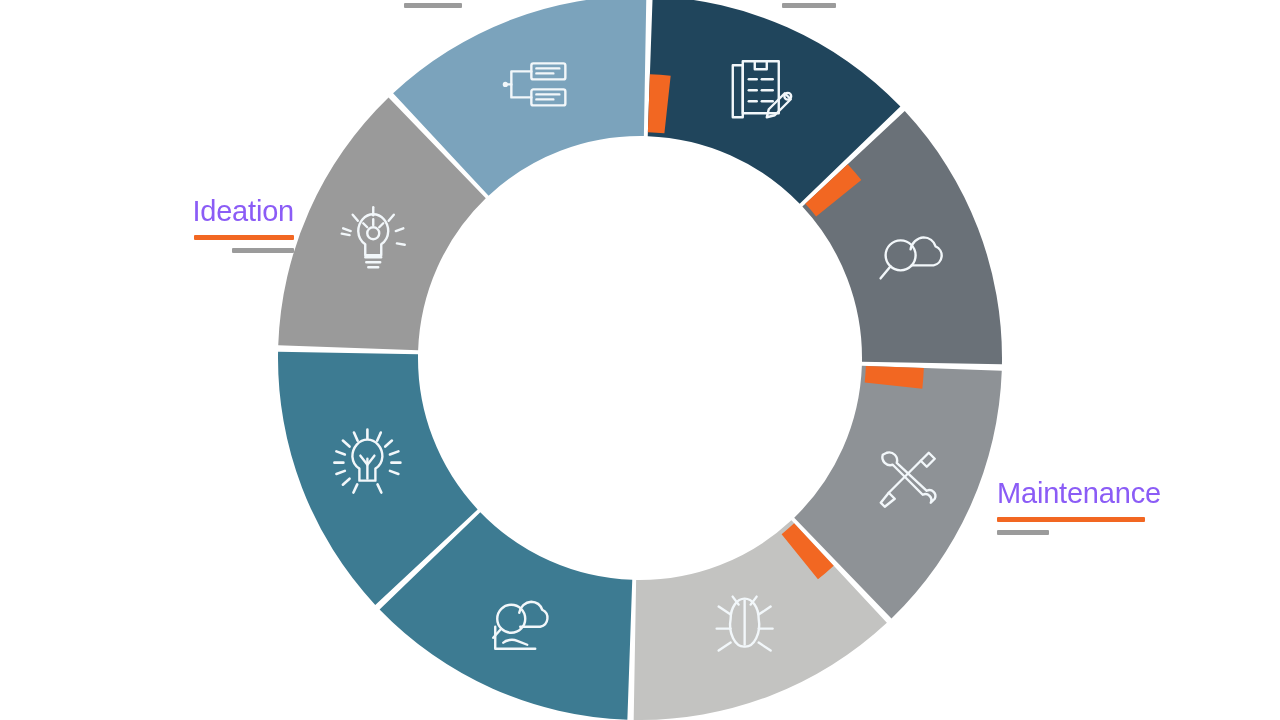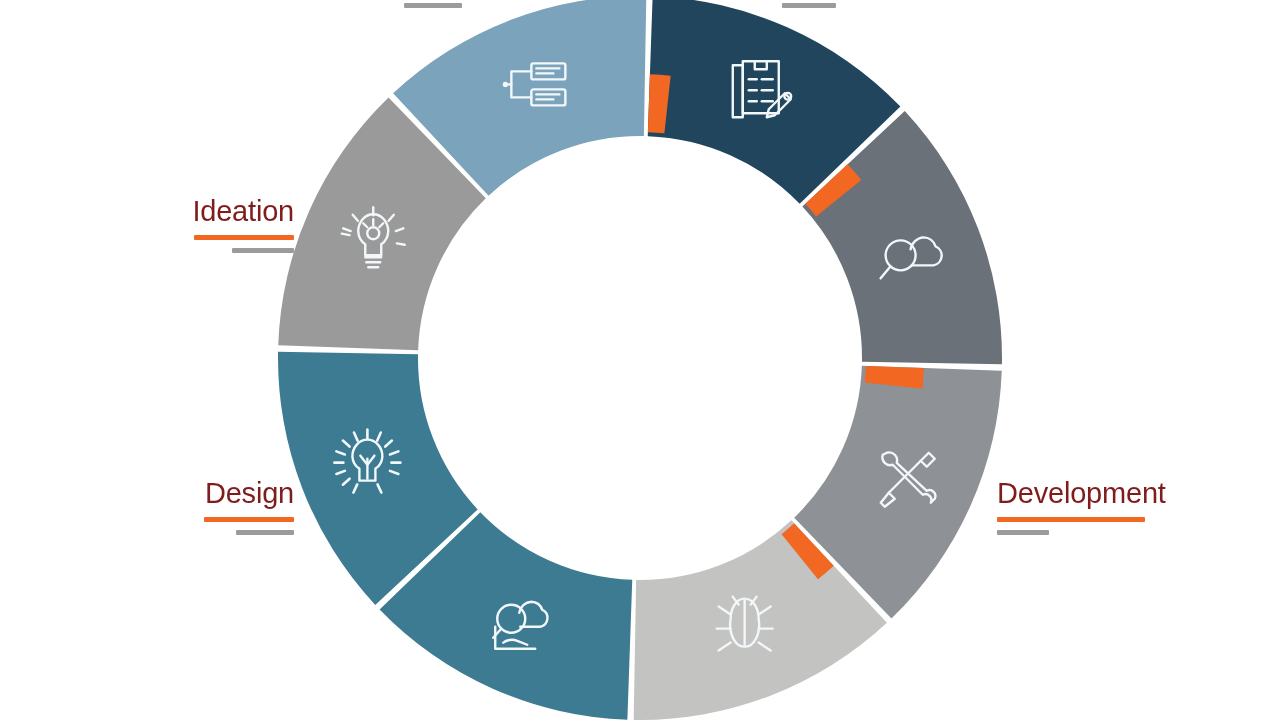--- a/index.html
+++ b/index.html
@@ -25,21 +25,21 @@
     left: 0;
     top: 0;
     width: 1280px;
     height: 720px;
   }
   .label-block {
     position: absolute;
   }
   .label-text {
     font-size: 29px;
-    color: #7f1d1d;
+    color: #8b5cf6;
     line-height: 1.05;
     white-space: nowrap;
     font-family: "Liberation Sans", sans-serif;
     letter-spacing: -0.2px;
   }
   .rule-orange {
     height: 5px;
     background: #f26722;
     margin-top: 9px;
     border-radius: 1px;
@@ -175,29 +175,24 @@
         </g>
       </g>
   </svg>
 
   <div class="label-block lbl-left" id="label-ideation">
     <div class="label-text">Ideation</div>
     <div class="rule-orange" style="width: 100px;"></div>
     <div class="rule-gray" style="width: 62px;"></div>
   </div>
 
-  <div class="label-block lbl-left" id="label-design">
-    <div class="label-text">Design</div>
-    <div class="rule-orange" style="width: 90px;"></div>
-    <div class="rule-gray" style="width: 58px;"></div>
-  </div>
 
 
   <div class="label-block lbl-right" id="label-maintenance">
-    <div class="label-text">Development</div>
+    <div class="label-text">Maintenance</div>
     <div class="rule-orange" style="width: 148px;"></div>
     <div class="rule-gray" style="width: 52px;"></div>
   </div>
 
   <div class="stub" id="stub-top-left"></div>
   <div class="stub" id="stub-top-right"></div>
 
 </div>
 
 </body></html>

